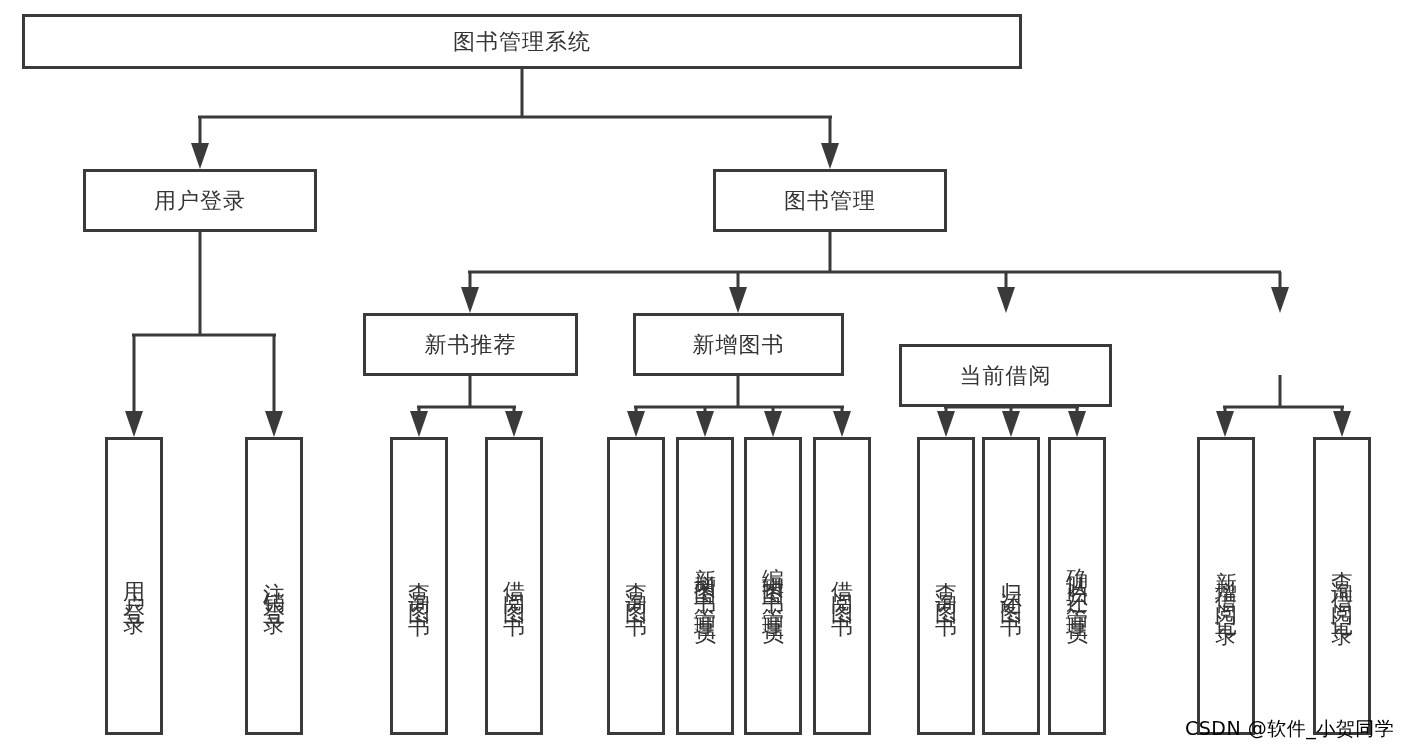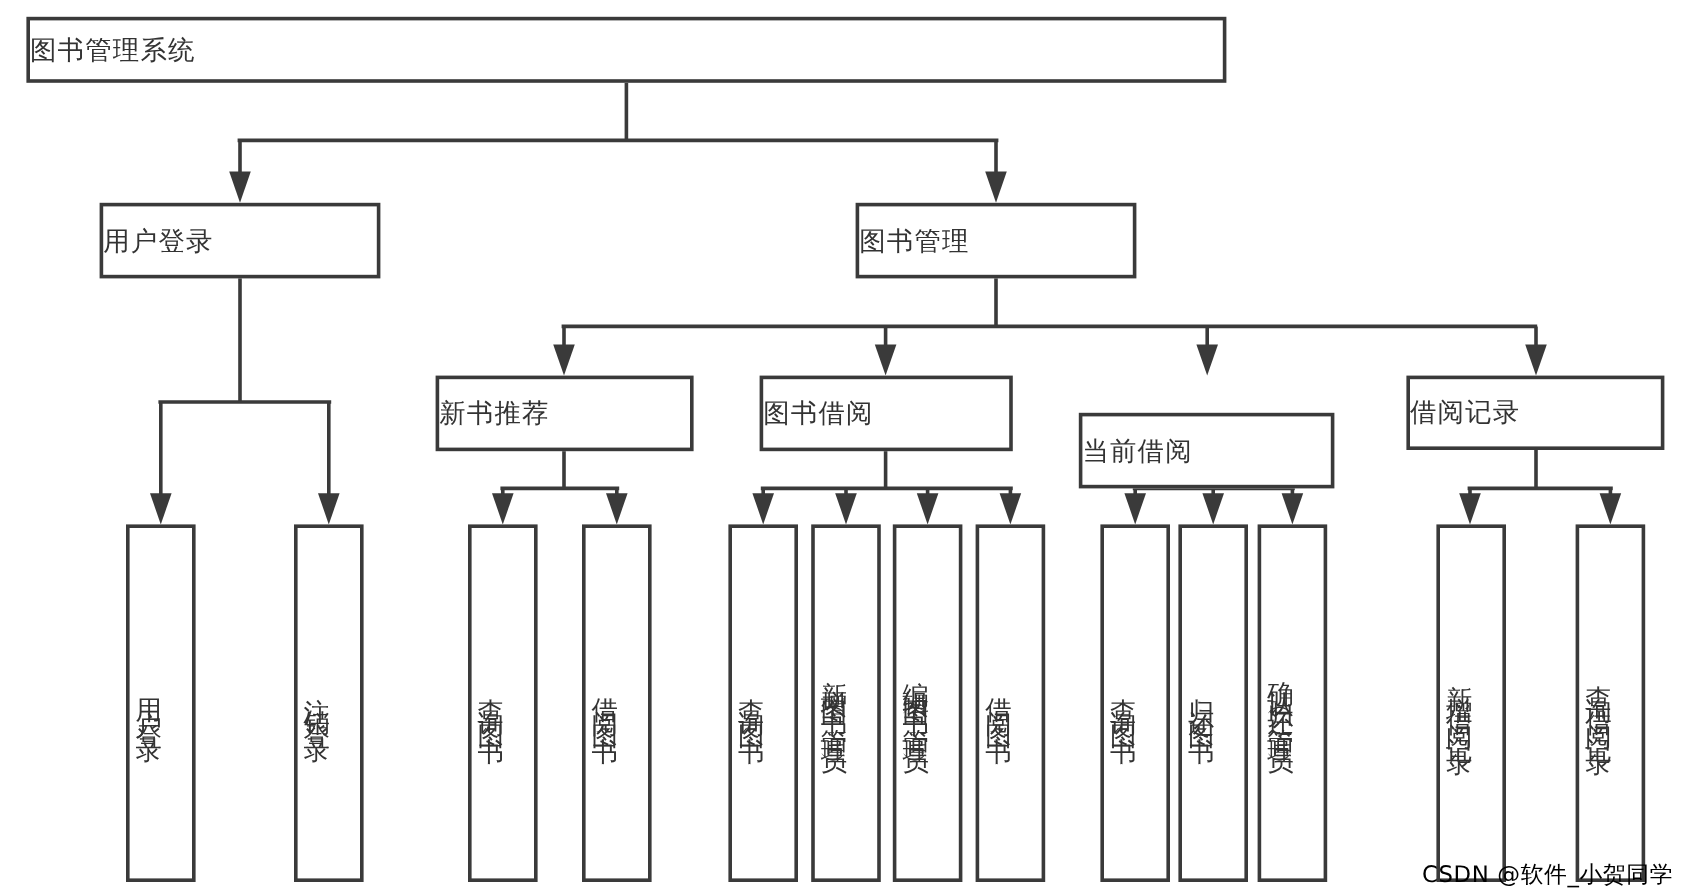--- a/index.html
+++ b/index.html
@@ -21,20 +21,21 @@
     top: 0;
     z-index: 0;
   }
   .node {
     position: absolute;
     box-sizing: border-box;
     border: 3px solid #3a3a3a;
     background: #ffffff;
     display: flex;
     align-items: center;
+    justify-content: center;
     color: #333333;
     font-size: 22px;
     z-index: 1;
   }
   .hbox { 
     letter-spacing: 1px;
   }
   .leaf { 
     width: 58px;
     height: 298px;
@@ -116,27 +117,24 @@
     <span>用户登录</span>
   </div>
   <div class="node hbox" style="left:713px; top:169px; width:234px; height:63px;">
     <span>图书管理</span>
   </div>
 
   <div class="node hbox" style="left:363px; top:313px; width:215px; height:63px;">
     <span>新书推荐</span>
   </div>
   <div class="node hbox" style="left:633px; top:313px; width:211px; height:63px;">
-    <span>图书借阅</span>
+    <span>新增图书</span>
   </div>
   <div class="node hbox" style="left:899px; top:313px; width:213px; height:63px;margin-top:31px;">
     <span>当前借阅</span>
-  </div>
-  <div class="node hbox" style="left:1172px; top:313px; width:215px; height:62px;">
-    <span>借阅记录</span>
   </div>
 
   <div class="node leaf" style="left:105px;">
     <span class="vtext sp-normal">用户登录</span>
   </div>
   <div class="node leaf" style="left:245px;">
     <span class="vtext sp-normal">注销登录</span>
   </div>
 
   <div class="node leaf" style="left:390px;">

